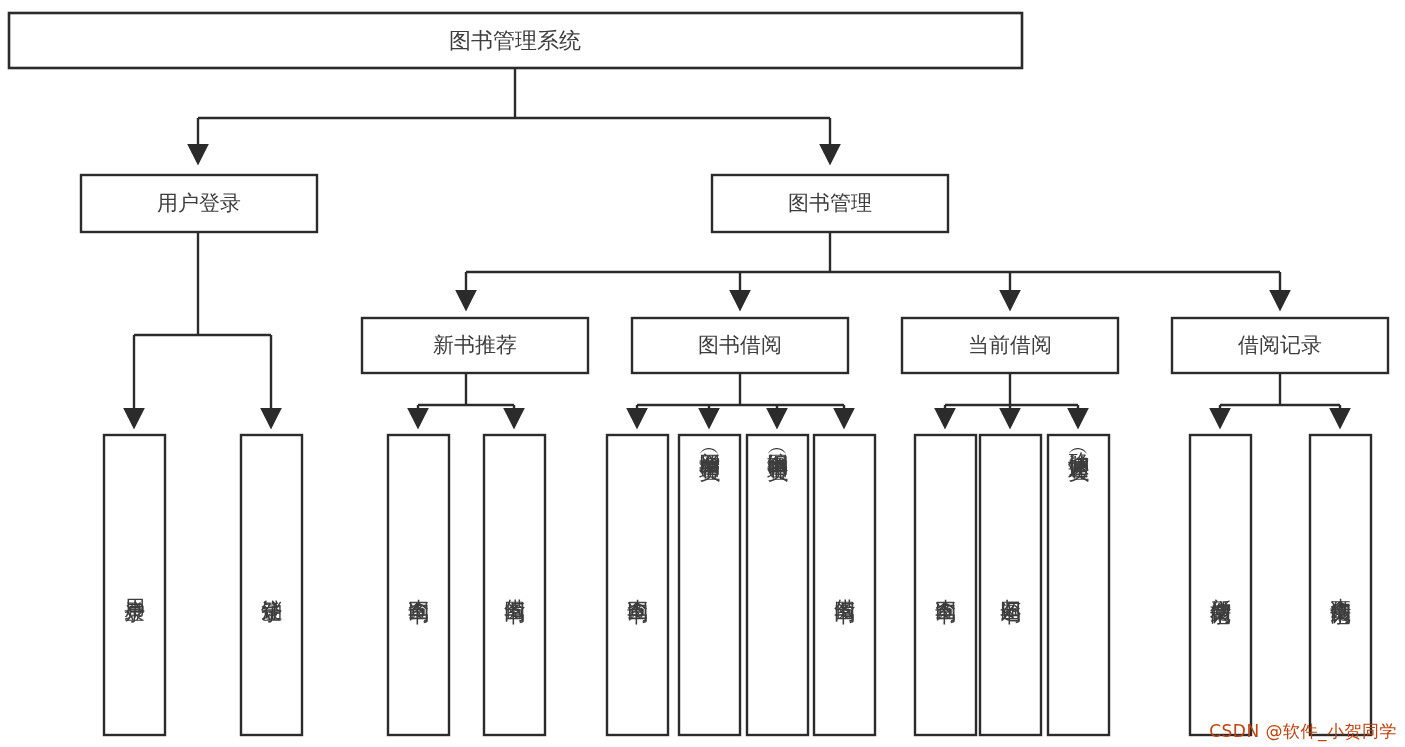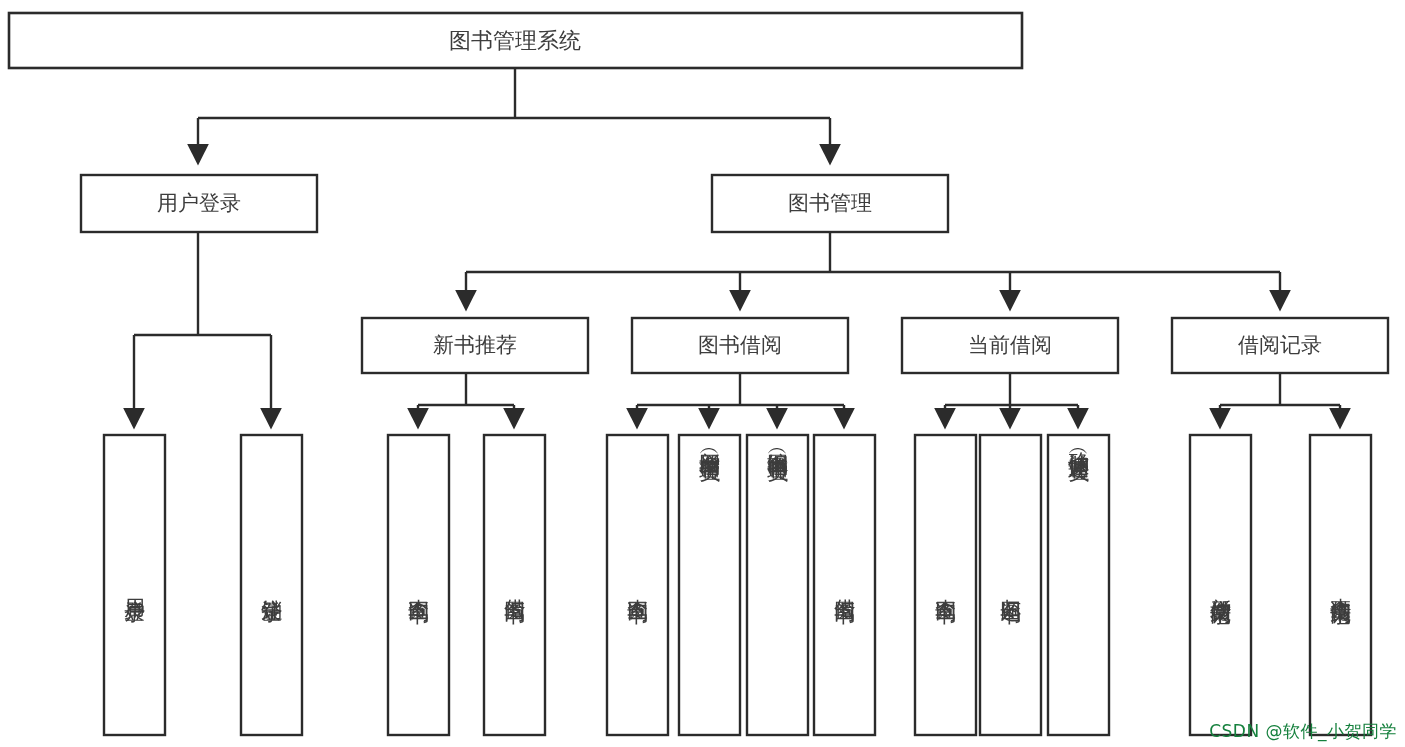--- a/index.html
+++ b/index.html
@@ -72,21 +72,21 @@
     color: #3d3d3d;
     white-space: nowrap;
     text-align: center;
   }
   .watermark {
     position: absolute;
     right: 8px;
     bottom: 4px;
     font-family: "DejaVu Sans", "Liberation Sans", sans-serif;
     font-size: 17px;
-    color: #15803d;
+    color: #c2410c;
     letter-spacing: 0.5px;
     white-space: nowrap;
   }
 </style>
 </head>
 <body>
 
 <div id="diagram-root">
 
   <svg class="diagram-canvas" viewBox="0 0 1405 747">

